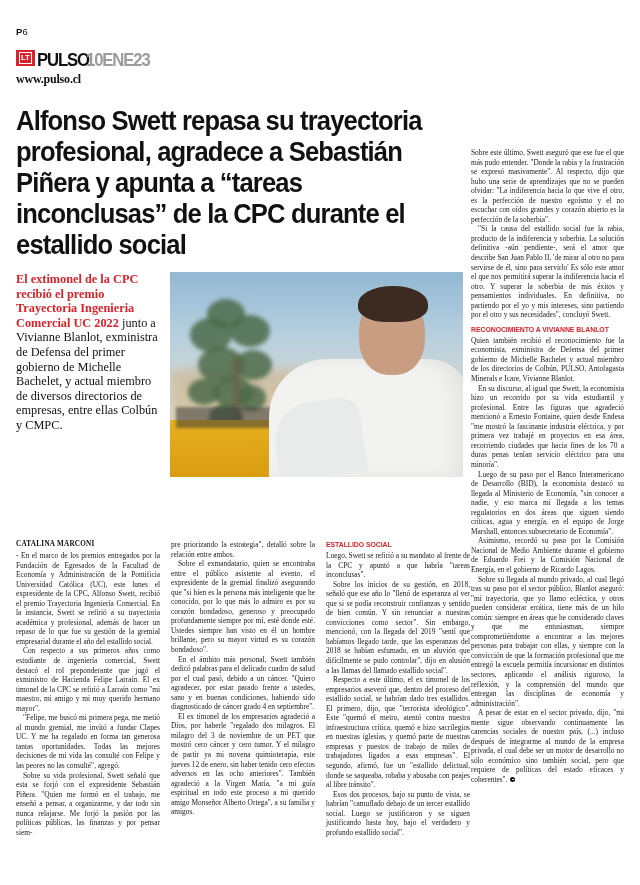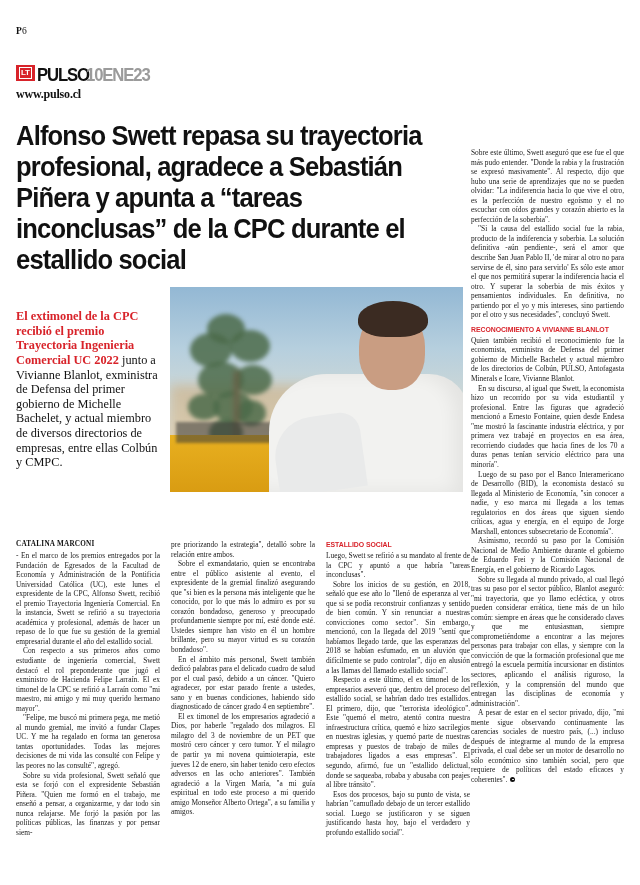--- a/index.html
+++ b/index.html
@@ -12,24 +12,24 @@
   }
   .page {
     position: relative;
     width: 640px; height: 885px;
     padding: 26px 16px 14px 16px;
   }
 
   
   .masthead { margin-bottom: 6px; }
   .folio {
-    font-family: Liberation Serif, serif;
+    font-family: Liberation Sans, sans-serif;
     font-size: 9.5px;
     letter-spacing: .2px;
-    margin-bottom: 28px;
+    margin-bottom: 12px;
     color: #111;
   }
   .folio b { font-weight: 700; }
   .logo-row { display: flex; align-items: center; gap: 2px; }
   .lt-box {
     display: inline-block;
     background: #d8232a;
     color: #fff;
     font-family: "Liberation Sans", sans-serif;
     font-weight: 700;
@@ -87,21 +87,20 @@
     margin-top: 18px;
     margin-bottom: 12px;
   }
 
   
   .lede-row {
     display: flex;
     gap: 8px;
     width: 447px;
     margin-bottom: 10px;
-    align-items: center;
   }
   .lede {
     width: 146px;
     font-family: "Liberation Serif", serif;
     font-size: 12.3px;
     line-height: 14.6px;
     color: #111;
     text-align: left;
   }
   .lede .red {

